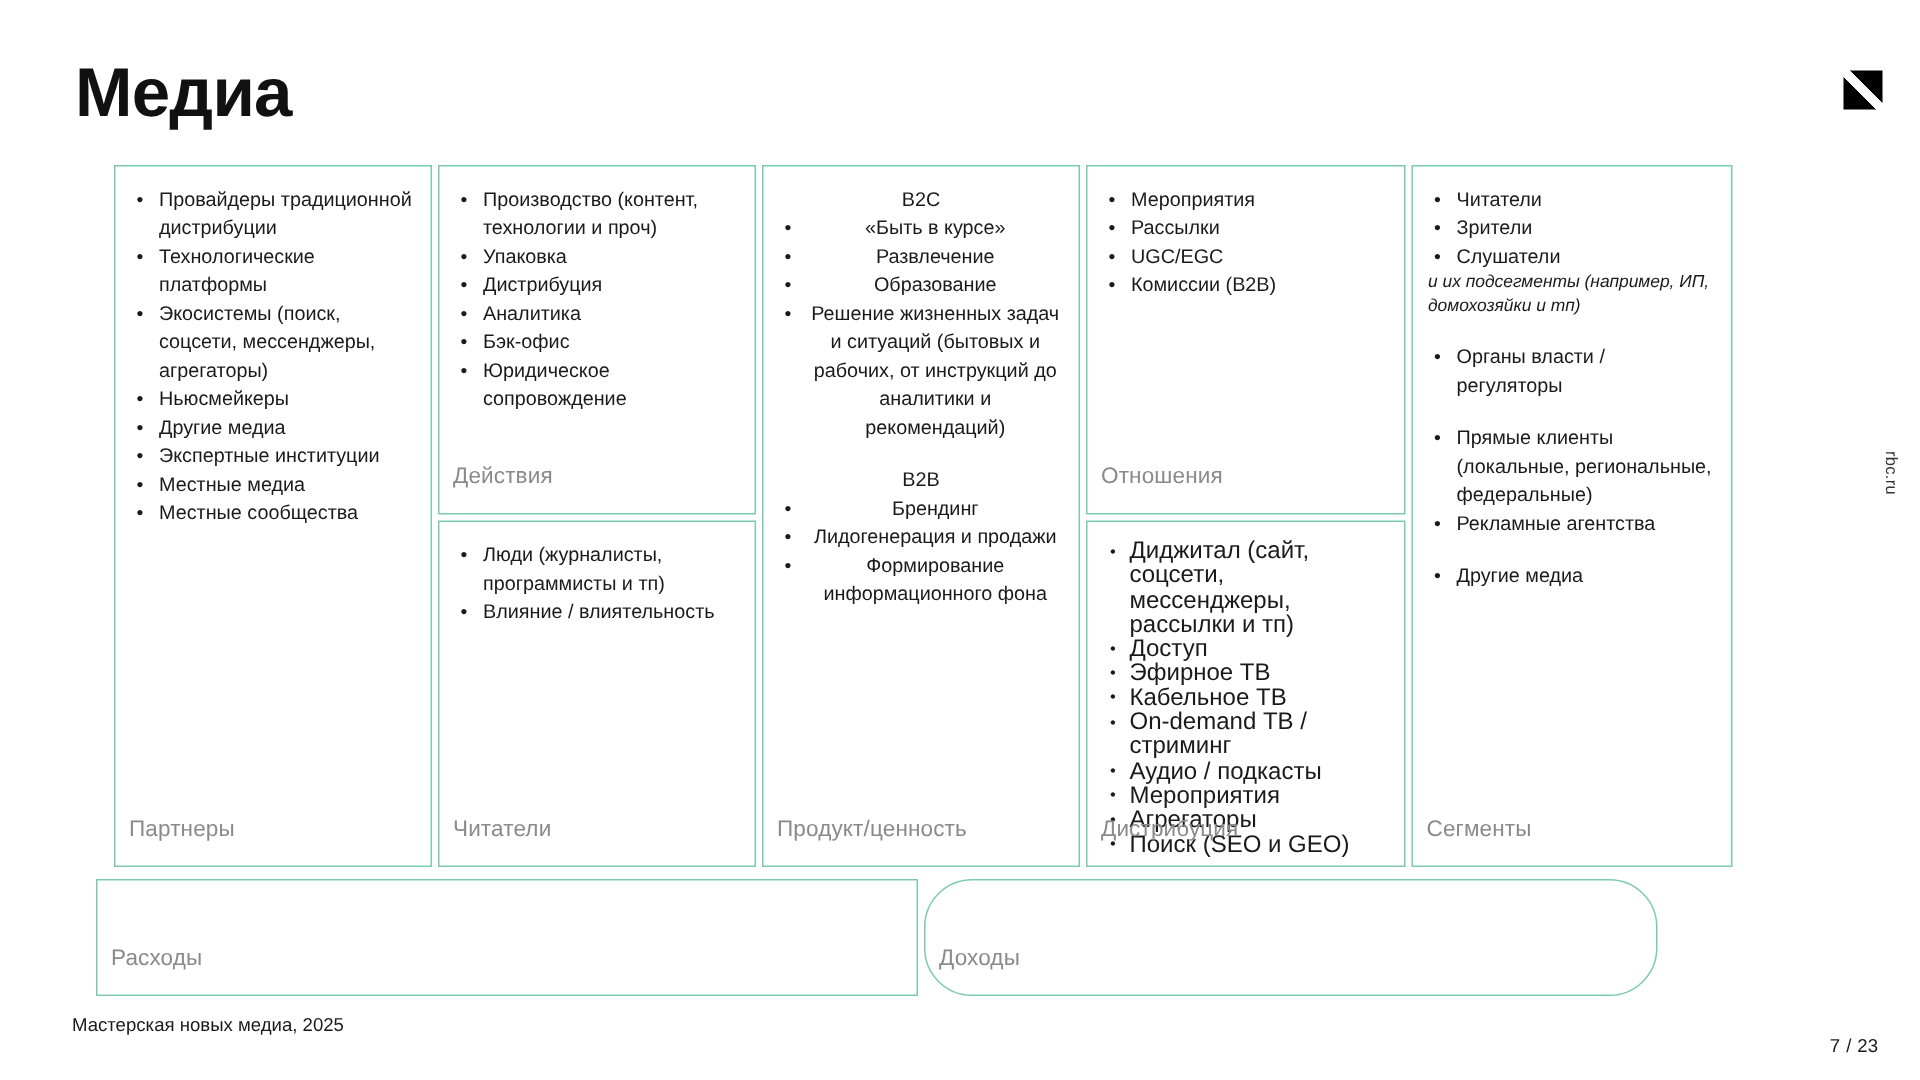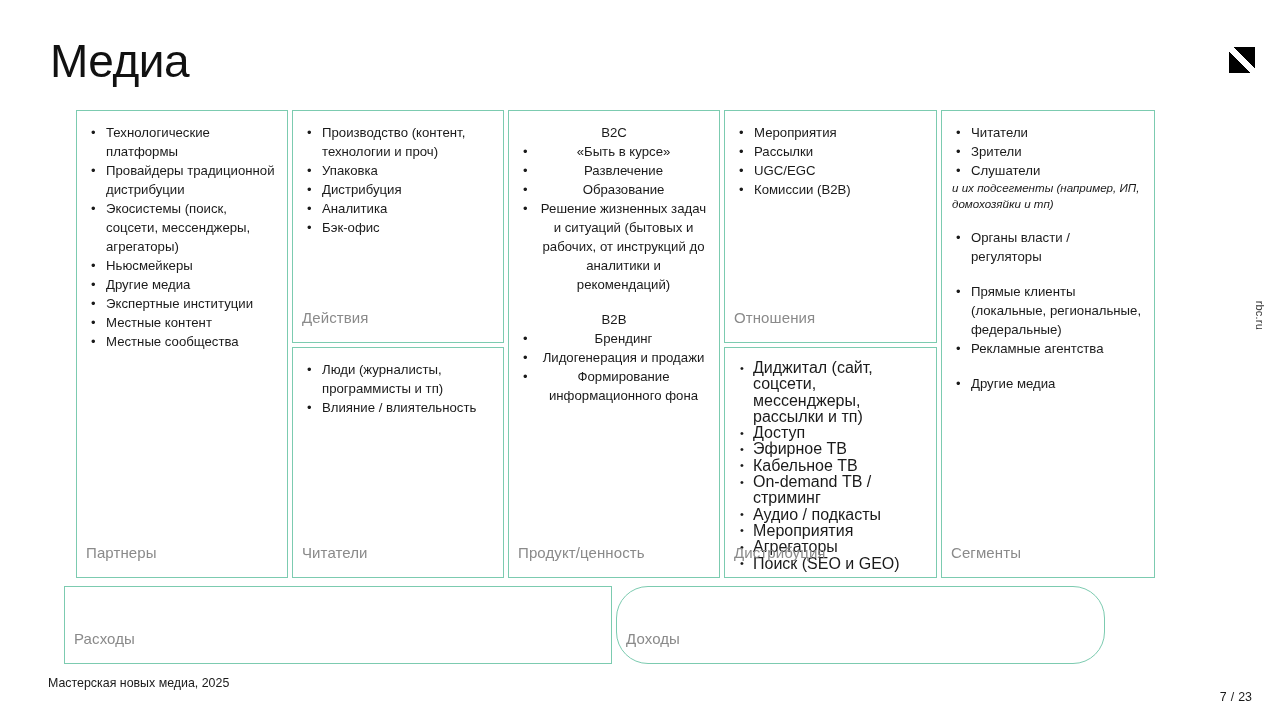--- a/index.html
+++ b/index.html
@@ -17,21 +17,21 @@
     color: #1a1a1a;
     -webkit-font-smoothing: antialiased;
   }
 
   
   .slide-title {
     position: absolute;
     left: 50px;
     top: 38px;
     font-size: 46px;
-    font-weight: 400;
+    font-weight: 700;
     letter-spacing: -0.5px;
     color: #111111;
     line-height: 1;
   }
 
   
   .logo {
     position: absolute;
     right: 25px;
     top: 47px;
@@ -171,41 +171,42 @@
 
 <div class="slide-title">Медиа</div>
 
 <div class="logo"></div>
 
 <div class="side-label">rbc.ru</div>
 
 <div class="canvas-box" id="box-partners">
   <div class="box-body">
     <ul class="bullets">
+        <li>Провайдеры традиционной дистрибуции</li>
         <li>Технологические платформы</li>
-        <li>Провайдеры традиционной дистрибуции</li>
         <li>Экосистемы (поиск, соцсети, мессенджеры, агрегаторы)</li>
         <li>Ньюсмейкеры</li>
         <li>Другие медиа</li>
         <li>Экспертные институции</li>
-        <li>Местные контент</li>
+        <li>Местные медиа</li>
         <li>Местные сообщества</li>
       </ul>
   </div>
   <div class="box-label">Партнеры</div>
 </div>
 
 <div class="canvas-box" id="box-activities">
   <div class="box-body">
     <ul class="bullets">
         <li>Производство (контент, технологии и проч)</li>
         <li>Упаковка</li>
         <li>Дистрибуция</li>
         <li>Аналитика</li>
         <li>Бэк-офис</li>
+        <li>Юридическое сопровождение</li>
       </ul>
   </div>
   <div class="box-label">Действия</div>
 </div>
 
 <div class="canvas-box" id="box-resources">
   <div class="box-body">
     <ul class="bullets">
         <li>Люди (журналисты, программисты и тп)</li>
         <li>Влияние / влиятельность</li>

